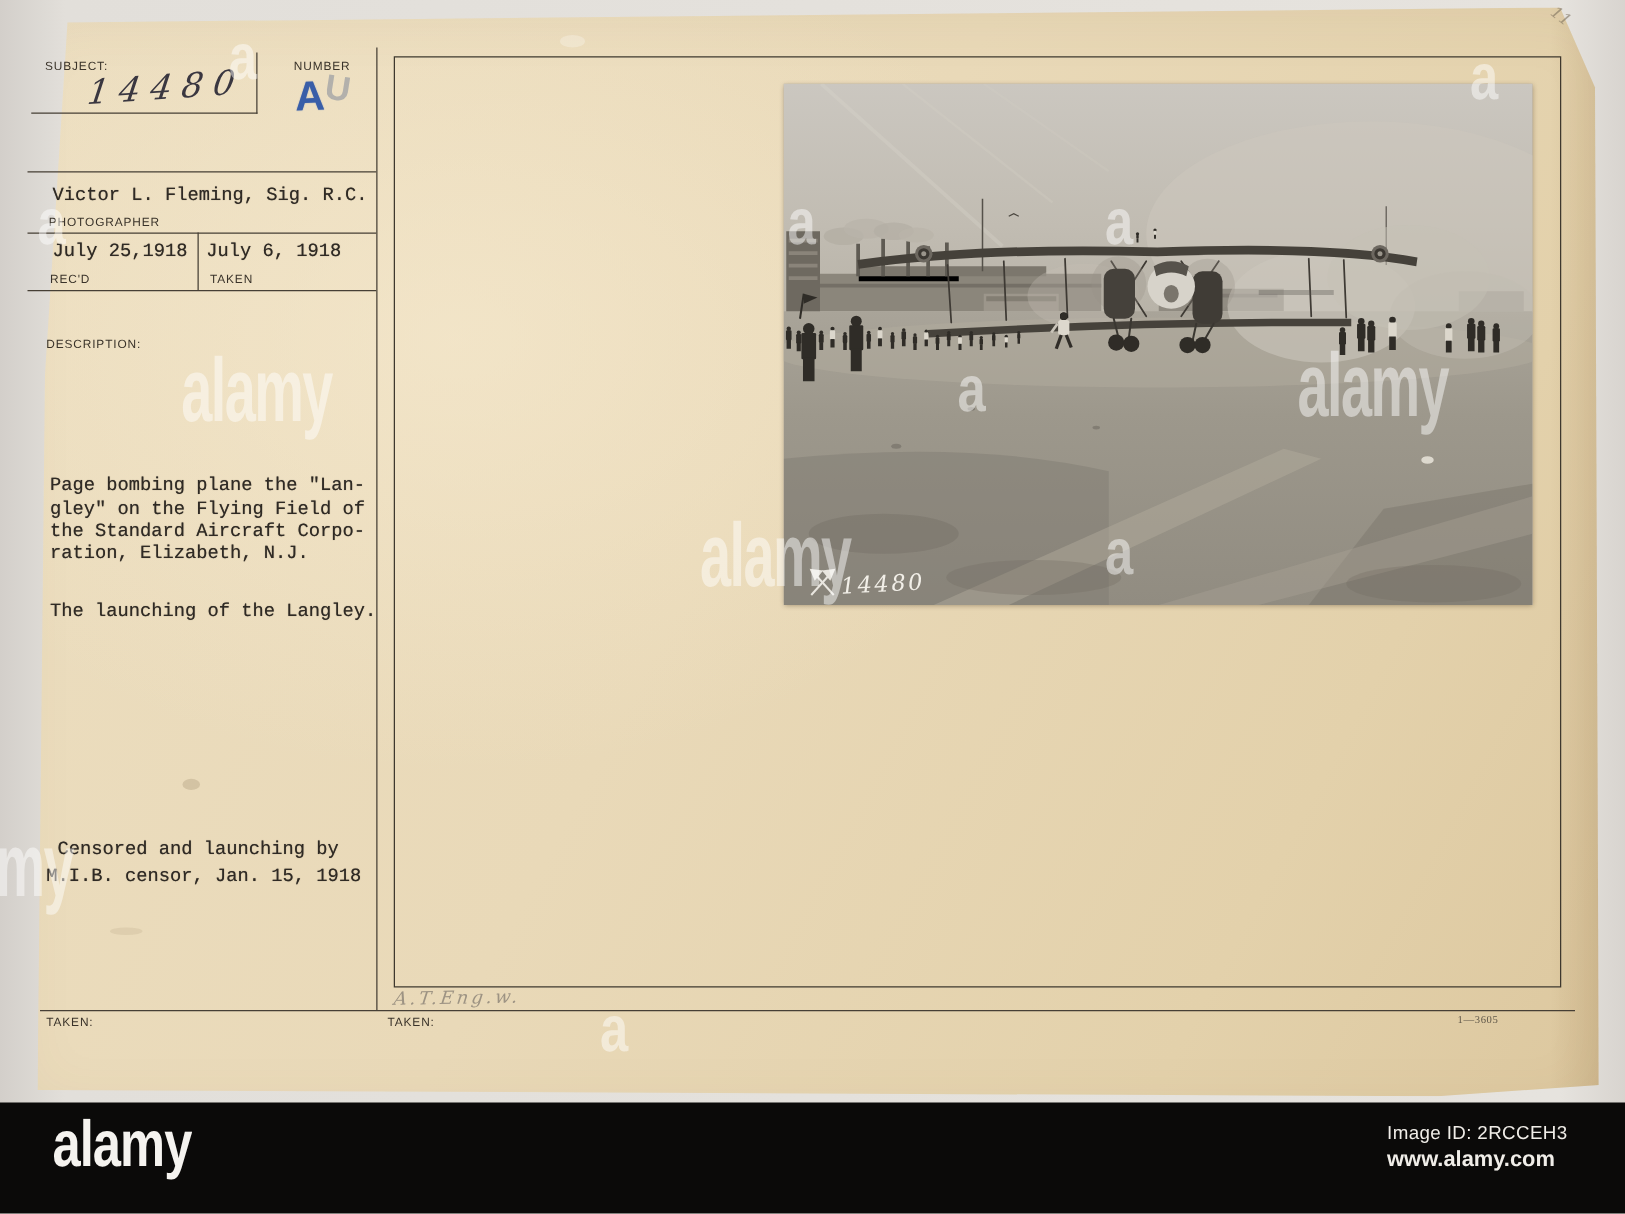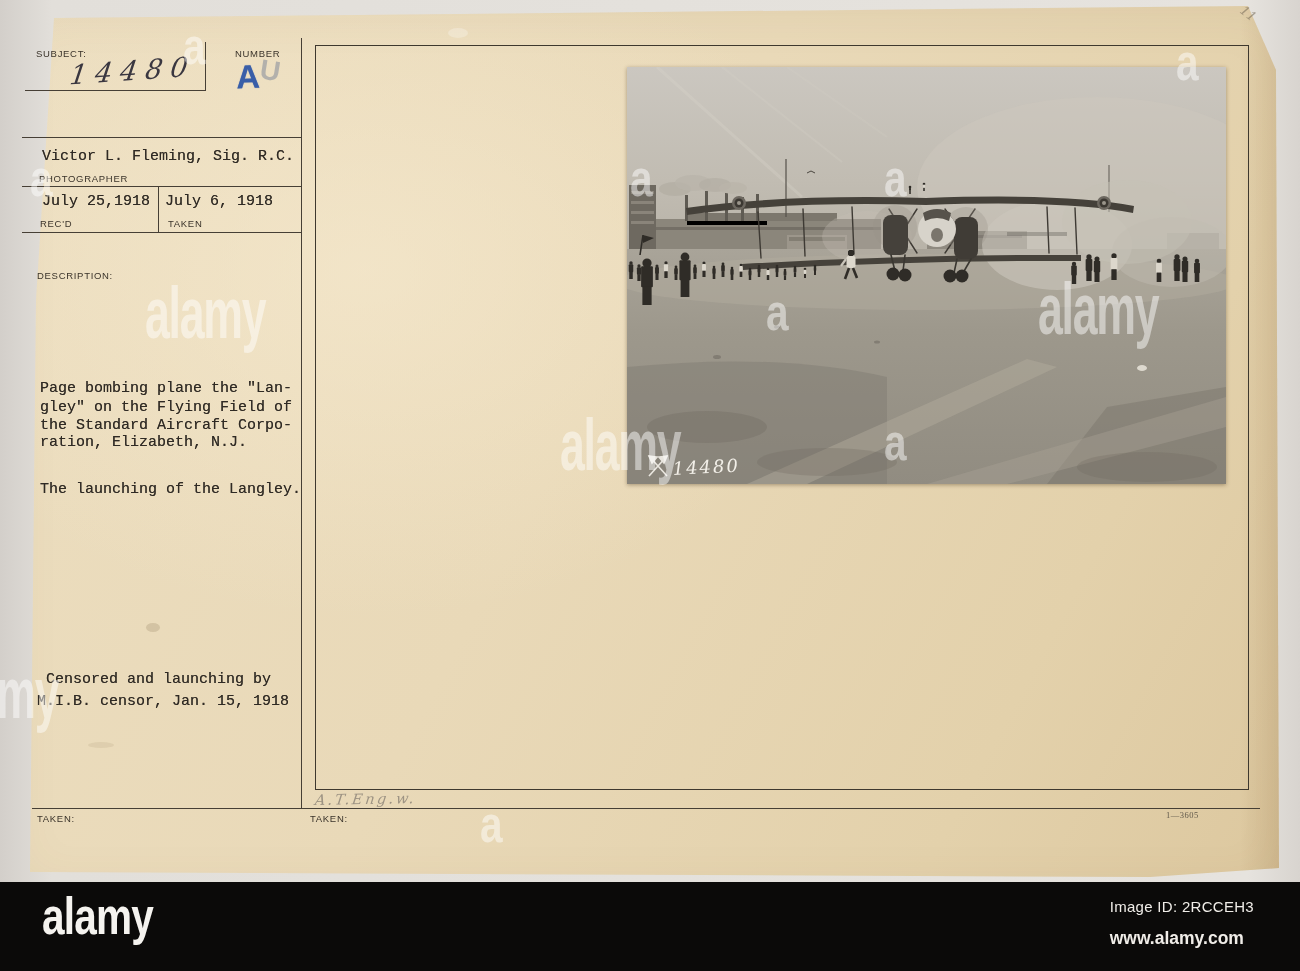--- a/index.html
+++ b/index.html
@@ -51,21 +51,21 @@
       font-family:"Liberation Sans",sans-serif;pointer-events:none;}
   .wm-big{font-size:72px;letter-spacing:-2px;transform:scaleX(.62);transform-origin:left top;}
   .wm-a{font-size:52px;transform:scaleX(.78);transform-origin:left top;}
   
   .footer{position:absolute;left:0;top:882px;width:1300px;height:89px;background:#0b0a09;}
   .footer-logo{position:absolute;left:42px;top:4px;font-size:52px;font-weight:bold;
       color:#f5f3ef;letter-spacing:-1px;transform:scaleX(.78);transform-origin:left top;
       font-family:"Liberation Sans",sans-serif;}
   .footer-ids{position:absolute;right:46px;top:16px;text-align:left;color:#f0ede8;}
   .footer-id{font-size:15px;letter-spacing:.3px;}
-  .footer-url{font-size:17.5px;font-weight:bold;margin-top:13px;}
+  .footer-url{font-size:17.5px;font-weight:bold;margin-top:2px;}
 </style>
 </head>
 <body>
 
 <div class="stage">
 
   <div class="card">
     <div class="card-edge-shade"></div>
     <div class="stain" style="left:146px;top:623px;width:14px;height:9px;background:rgba(110,90,55,.18);"></div>
     <div class="stain" style="left:88px;top:742px;width:26px;height:6px;background:rgba(120,100,60,.10);"></div>

